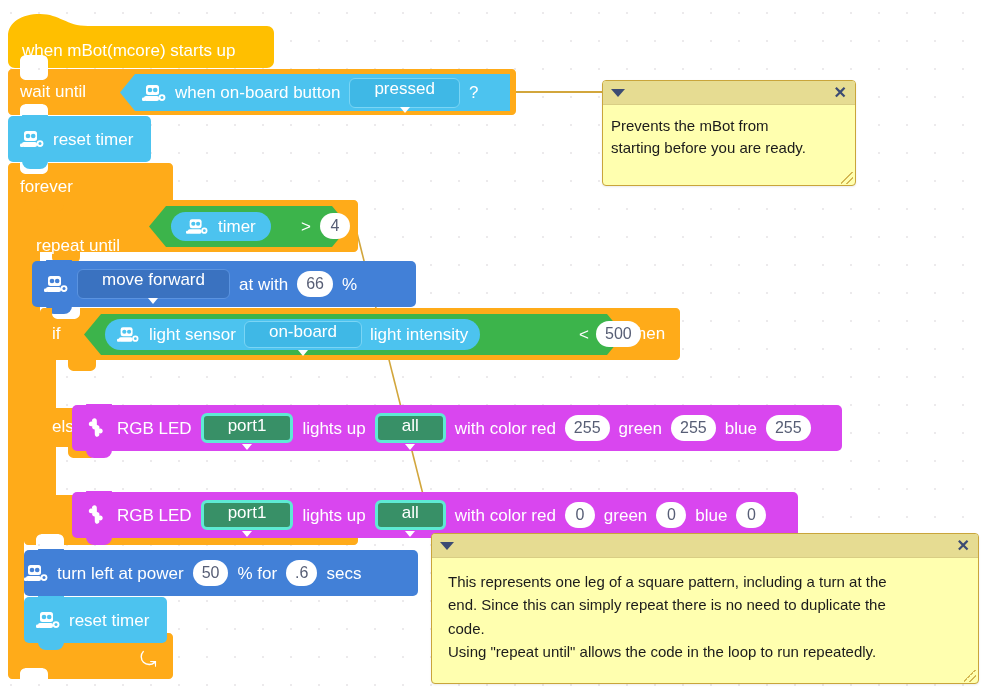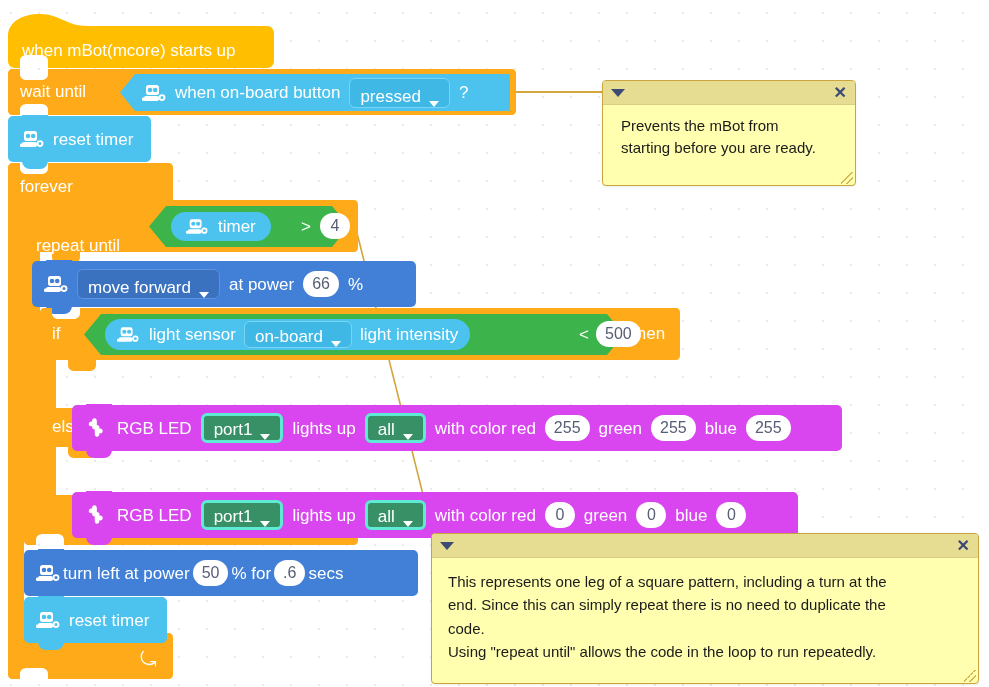--- a/index.html
+++ b/index.html
@@ -52,23 +52,23 @@
   
   .oval{
     background:#ffffff;color:#575E75;
     border-radius:999px;
     display:inline-flex;align-items:center;justify-content:center;
     font-size:16px;height:26px;min-width:30px;padding:0 9px;
     box-sizing:border-box;
   }
   
   .ddl{
-    display:inline-flex;align-items:flex-end;gap:8px;
-    border-radius:6px;height:30px;padding:0 10px;
-    font-size:17px;color:#ffffff;box-sizing:border-box;
+    display:inline-flex;align-items:center;gap:8px;
+    border-radius:6px;height:30px;padding:0 24px;
+    font-size:17px;color:#ffffff;box-sizing:border-box;flex-direction:column;
   }
   .ddl.on-motion{background:#3a72c0;border:1px solid #5a93e0;}
   .ddl.on-sens{background:#3fb8e6;border:1px solid #7ad5f5;}
   .ddl.on-led{background:#389067;border:3px solid #5eead4;}
   .caret{
     width:0;height:0;border-left:5px solid transparent;
     border-right:5px solid transparent;border-top:6px solid #ffffff;
     display:inline-block;
   }
 
@@ -96,21 +96,21 @@
   }
   .ctri{
     width:0;height:0;border-left:7px solid transparent;border-right:7px solid transparent;
     border-top:8px solid #3C4B73;
   }
   .cclose{
     color:#3C4B73;font-size:16px;font-weight:bold;line-height:1;
     font-family:"Liberation Sans", sans-serif;cursor:pointer;
   }
   .cbody{
-    padding:10px 14px 8px 18px;color:#1b1b1b;font-size:15px;line-height:1.45;
+    padding:10px 14px 8px 8px;color:#1b1b1b;font-size:15px;line-height:1.45;
     white-space:pre-wrap;
   }
   .grip{
     position:absolute;right:2px;bottom:1px;width:12px;height:12px;
     background:
       linear-gradient(135deg,transparent 0 42%,#C9A53B 42% 50%,transparent 50% 70%,#C9A53B 70% 78%,transparent 78%);
     opacity:.8;
   }
   .connector{position:absolute;background:#D2A63C;}
   svg.diag{position:absolute;left:0;top:0;overflow:visible;pointer-events:none;}
@@ -259,21 +259,21 @@
           <rect x="2" y="12" width="15" height="5" rx="2" fill="#fff"></rect>
           <circle cx="20" cy="13.6" r="3.4" fill="#fff"></circle>
           <circle cx="20" cy="13.6" r="1.5" fill="#4280D7"></circle>
           <rect x="0" y="13.5" width="3.5" height="3.5" rx="1.2" fill="#fff"></rect>
         </svg>
       </span>
       <span class="ddl on-motion">
         <span>move forward</span>
         <i class="caret"></i>
       </span>
-      <span class="lbl">at power</span>
+      <span class="lbl">at with</span>
       <span class="oval">66</span>
       <span class="lbl">%</span>
     </div>
   </div>
 
   <div style="position:absolute;left:40px;top:308px;width:640px;height:215px;">
     <svg width="640" height="215" style="position:absolute;left:0;top:0;">
       <path d="M4,0 L12,0 L12,5 C12,9 15,11 19,11 L33,11 C37,11 40,9 40,5 L40,0 L636,0
                C638,0 640,2 640,4 L640,48 C640,50 638,52 636,52 L56,52 L56,57
                C56,61 53,63 49,63 L35,63 C31,63 28,61 28,57 L28,52 L16,52
@@ -375,21 +375,21 @@
       <span class="lbl">green</span>
       <span class="oval">0</span>
       <span class="lbl">blue</span>
       <span class="oval">0</span>
     </div>
   </div>
 
   <div class="blk c-motion" style="left:24px;top:550px;width:394px;height:46px;">
     <div class="notch-top"></div>
     <div class="bump c-motion"></div>
-    <div style="display:flex;align-items:center;gap:3px;padding-left:12px;">
+    <div style="display:flex;align-items:center;gap:9px;">
       <span class="robot">
         <svg width="24" height="18" viewBox="0 0 24 18">
           <rect x="4" y="1" width="13" height="10" rx="2.5" fill="#fff"></rect>
           <circle cx="8" cy="6" r="2.3" fill="#4280D7"></circle>
             <circle cx="13.2" cy="6" r="2.3" fill="#4280D7"></circle>
           <rect x="2" y="12" width="15" height="5" rx="2" fill="#fff"></rect>
           <circle cx="20" cy="13.6" r="3.4" fill="#fff"></circle>
           <circle cx="20" cy="13.6" r="1.5" fill="#4280D7"></circle>
           <rect x="0" y="13.5" width="3.5" height="3.5" rx="1.2" fill="#fff"></rect>
         </svg>

